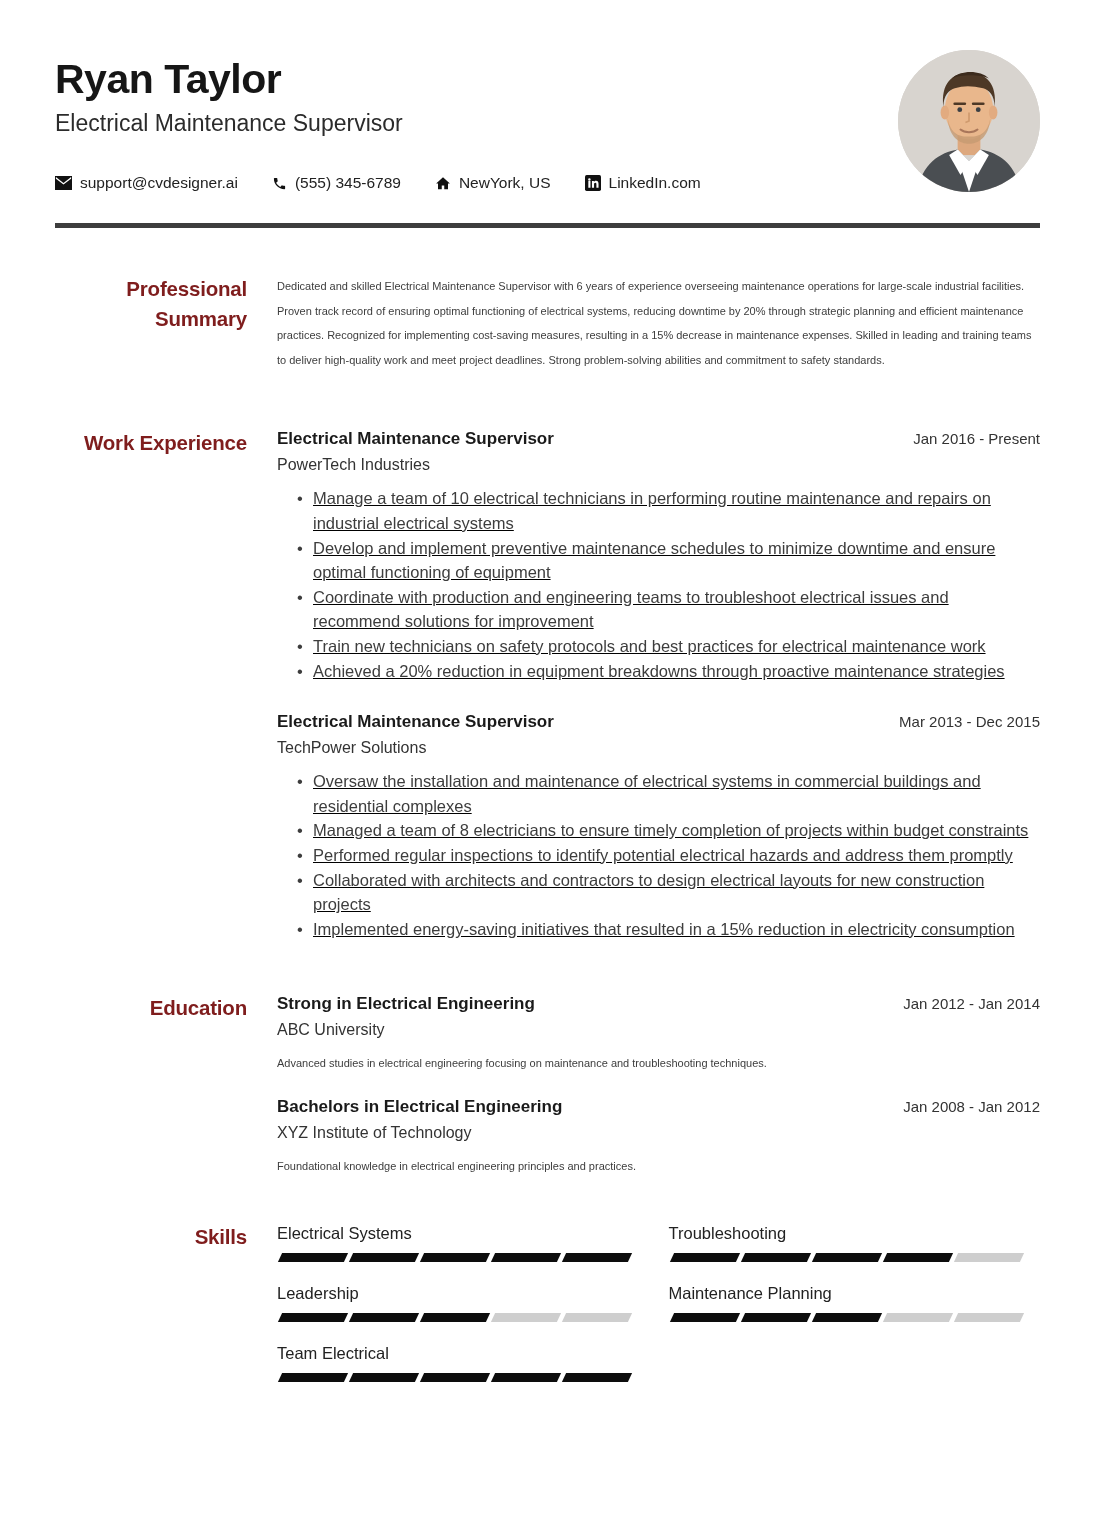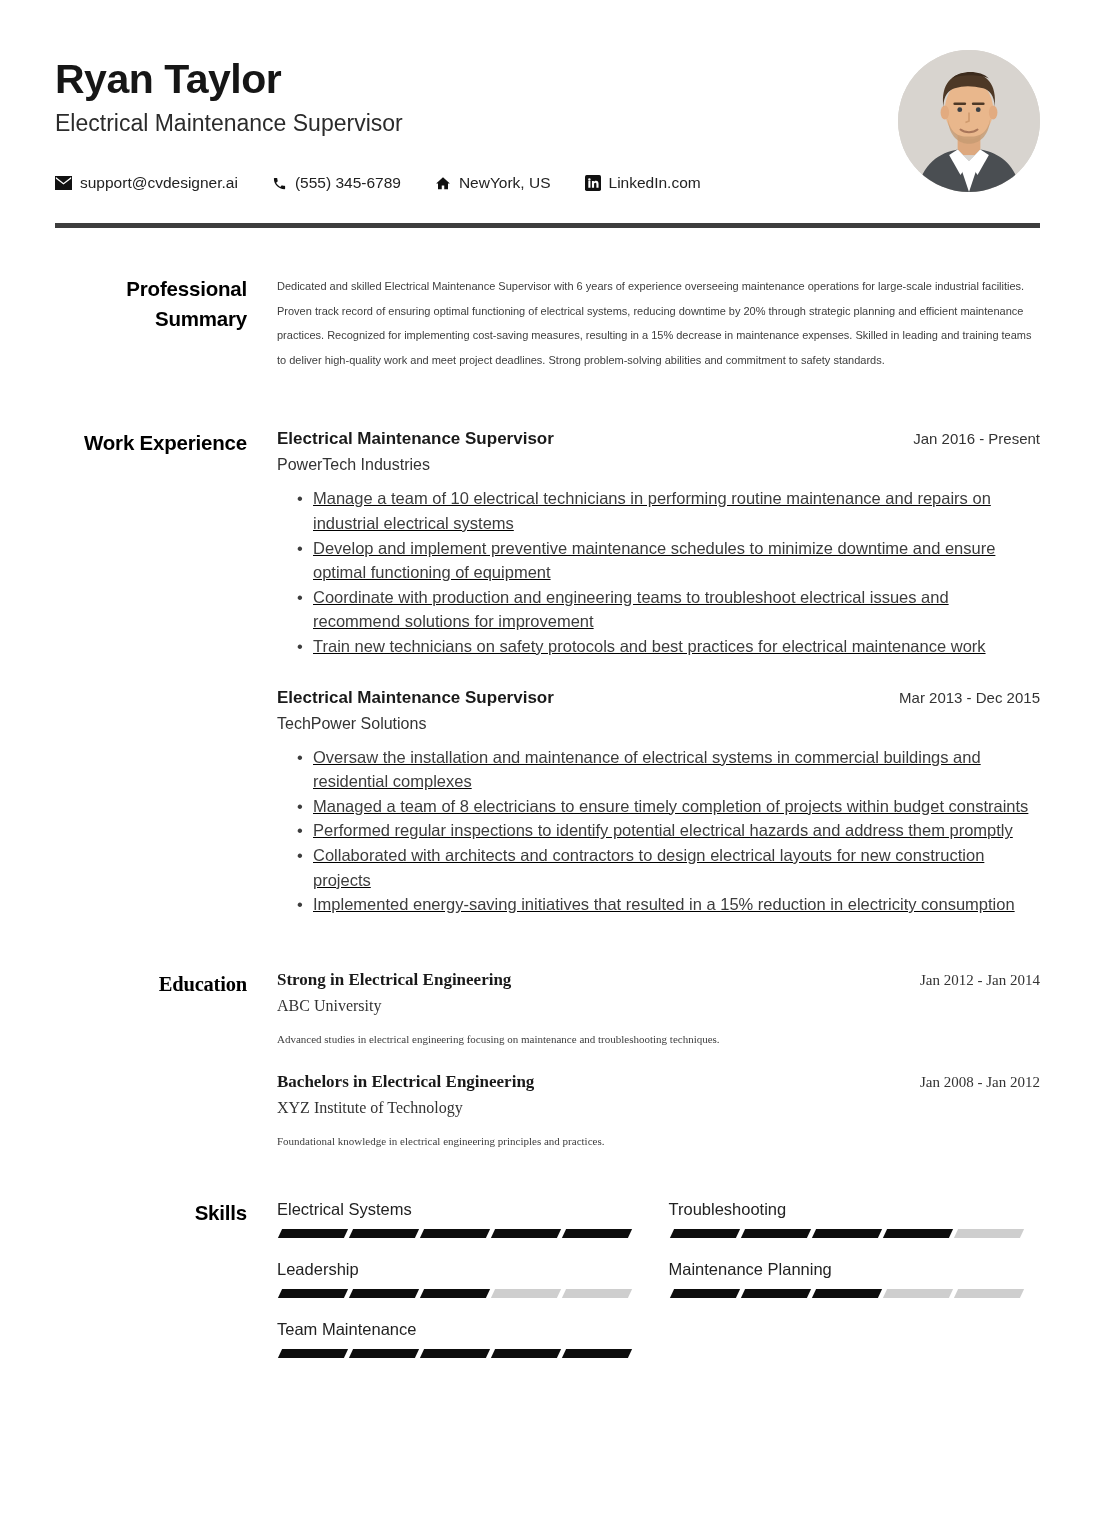--- a/index.html
+++ b/index.html
@@ -69,27 +69,27 @@
   
   .section {
     display: grid;
     grid-template-columns: 192px 1fr;
     column-gap: 30px;
   }
   .section-label {
     text-align: right;
     font-size: 20.5px;
     font-weight: bold;
-    color: #000000;
+    color: #7f1d1d;
     line-height: 30px;
     letter-spacing: -0.2px;
   }
   .sec-summary   { margin-top: 46px; }
   .sec-work      { margin-top: 56px; }
-  .sec-education { margin-top: 52px; font-family: Liberation Serif, serif; }
+  .sec-education { margin-top: 52px; }
   .sec-skills    { margin-top: 44px; }
 
   .body-text {
     font-size: 11px;
     line-height: 24.6px;
     color: #3d3d3d;
   }
 
   
   .entry-head {
@@ -263,20 +263,21 @@
         <div class="entry-head">
           <div class="entry-title">Electrical Maintenance Supervisor</div>
           <div class="entry-dates">Jan 2016 - Present</div>
         </div>
         <div class="entry-sub">PowerTech Industries</div>
         <ul class="bullets">
           <li>Manage a team of 10 electrical technicians in performing routine maintenance and repairs on industrial electrical systems</li>
           <li>Develop and implement preventive maintenance schedules to minimize downtime and ensure optimal functioning of equipment</li>
           <li>Coordinate with production and engineering teams to troubleshoot electrical issues and recommend solutions for improvement</li>
           <li>Train new technicians on safety protocols and best practices for electrical maintenance work</li>
+          <li>Achieved a 20% reduction in equipment breakdowns through proactive maintenance strategies</li>
         </ul>
       </div>
 
       <div class="job">
         <div class="entry-head">
           <div class="entry-title">Electrical Maintenance Supervisor</div>
           <div class="entry-dates">Mar 2013 - Dec 2015</div>
         </div>
         <div class="entry-sub">TechPower Solutions</div>
         <ul class="bullets">
@@ -354,21 +355,21 @@
         <div class="skill-name">Maintenance Planning</div>
         <div class="skill-bar">
             <div class="seg filled"></div>
             <div class="seg filled"></div>
             <div class="seg filled"></div>
             <div class="seg empty"></div>
             <div class="seg empty"></div>
           </div>
       </div>
       <div class="skill">
-        <div class="skill-name">Team Maintenance</div>
+        <div class="skill-name">Team Electrical</div>
         <div class="skill-bar">
             <div class="seg filled"></div>
             <div class="seg filled"></div>
             <div class="seg filled"></div>
             <div class="seg filled"></div>
             <div class="seg filled"></div>
           </div>
       </div>
 
     </div>

